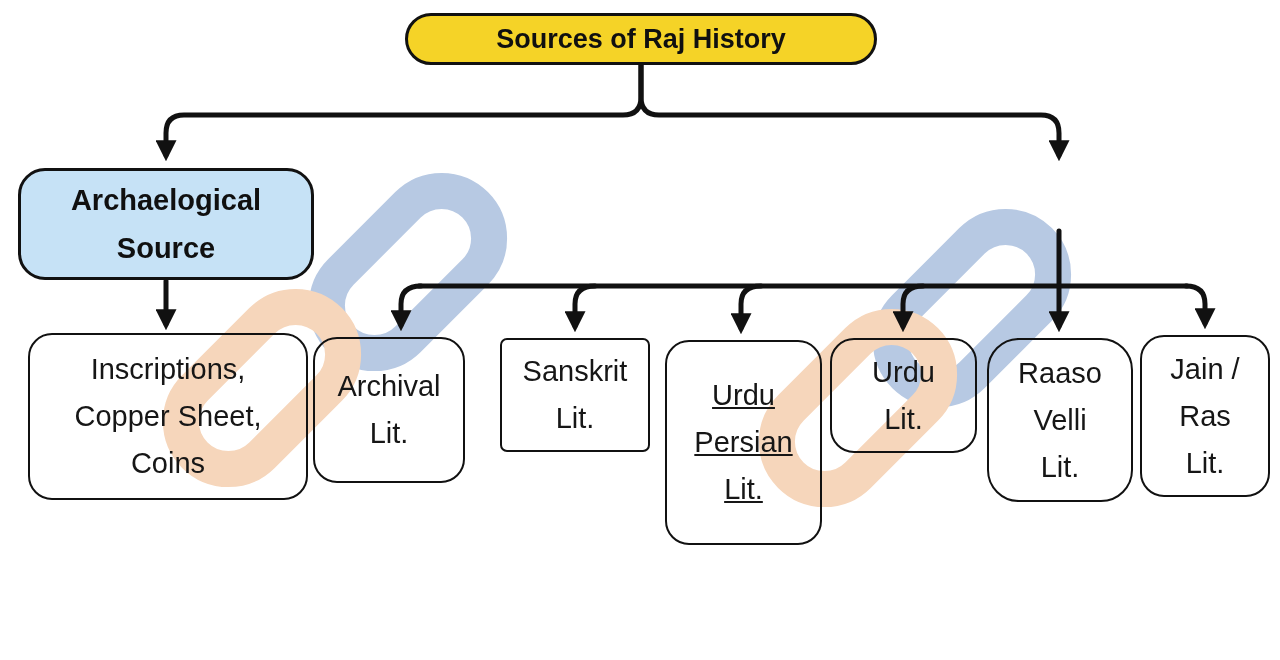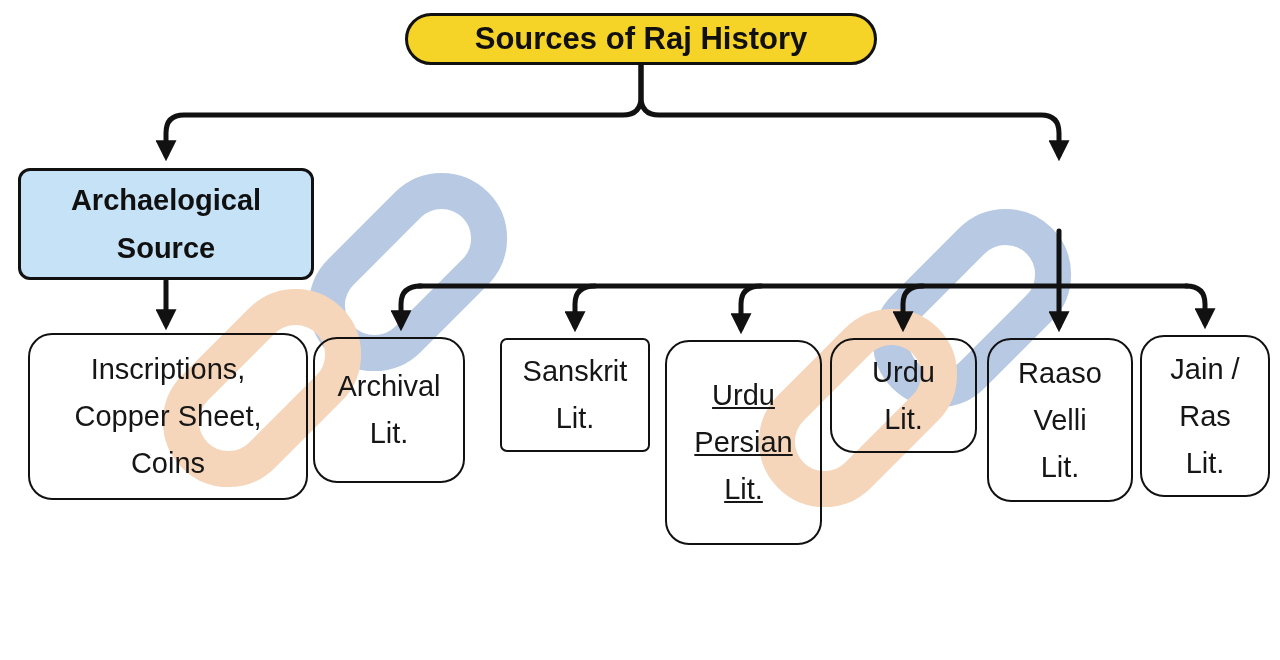--- a/index.html
+++ b/index.html
@@ -7,24 +7,24 @@
   .canvas{
     position:relative;width:1280px;height:660px;background:#ffffff;overflow:hidden;
   }
   .layer{position:absolute;left:0;top:0;width:1280px;height:660px;}
   .node{
     position:absolute;display:flex;align-items:center;justify-content:center;
     text-align:center;border:3px solid #111;box-sizing:border-box;
     white-space:pre-line;color:#161616;z-index:3;
   }
   .node-root{
-    background:#f5d327;border-radius:27px;font-weight:700;font-size:31px;color:#101010;
+    background:#f5d327;border-radius:27px;font-weight:700;font-size:27px;color:#101010;
   }
   .node-branch{
-    background:#c6e2f6;border-radius:12px;font-weight:700;font-size:29px;
+    background:#c6e2f6;border-radius:27px;font-weight:700;font-size:29px;
     line-height:48px;color:#101010;
   }
   .node-leaf{
     background:transparent;border-radius:24px;border-width:2.5px;
     font-size:29px;line-height:47px;font-weight:400;
   }
   svg{display:block;}
   .connectors{z-index:2;}
   .watermark{z-index:1;}
 </style>
@@ -85,21 +85,21 @@
   <div class="node node-leaf" style="left:500px;top:338px;width:150px;height:114px;border-radius:7px;">Sanskrit
 Lit.</div>
 
   <div class="node node-leaf" style="left:665px;top:340px;width:157px;height:205px;text-decoration:underline;">Urdu
 Persian
 Lit.</div>
 
   <div class="node node-leaf" style="left:830px;top:338px;width:147px;height:115px;">Urdu
 Lit.</div>
 
-  <div class="node node-leaf" style="left:987px;top:338px;width:146px;height:164px;">Raaso
+  <div class="node node-leaf" style="left:987px;top:338px;width:146px;height:164px;border-radius:32px;">Raaso
 Velli
 Lit.</div>
 
   <div class="node node-leaf" style="left:1140px;top:335px;width:130px;height:162px;">Jain /
 Ras
 Lit.</div>
 
 </div>
 
 </body></html>

